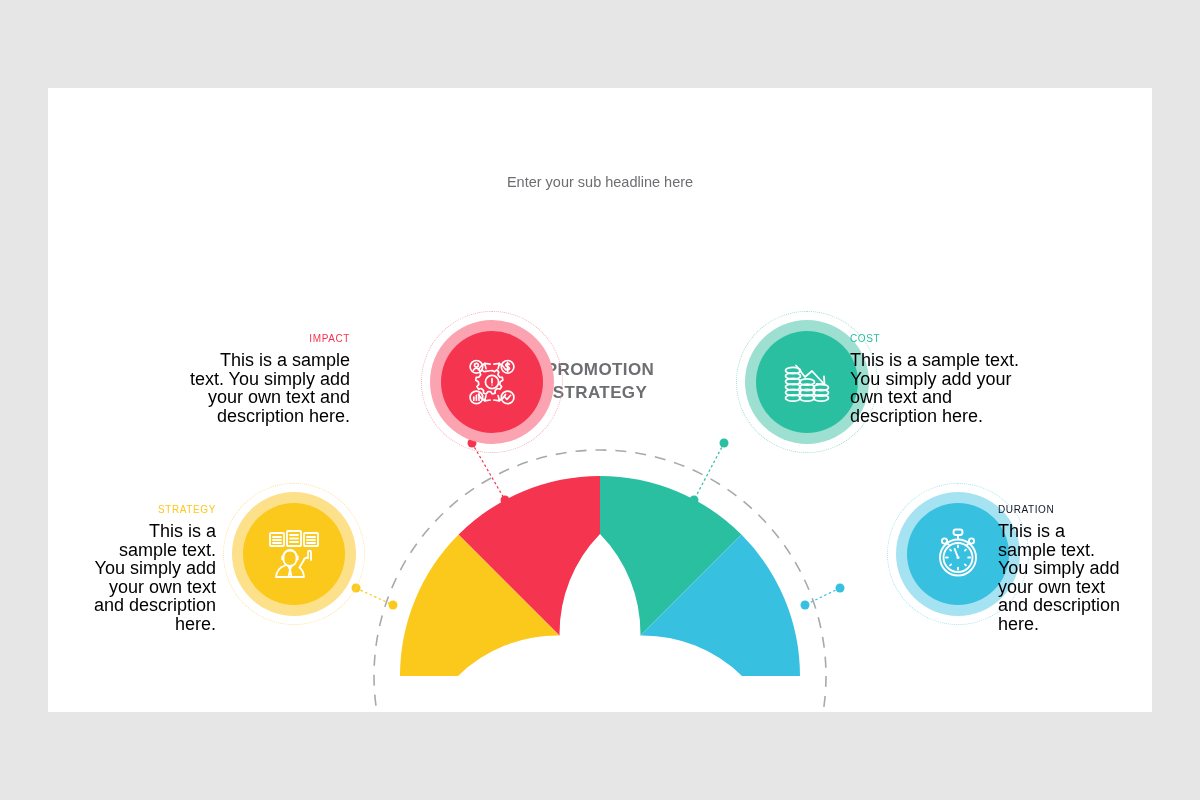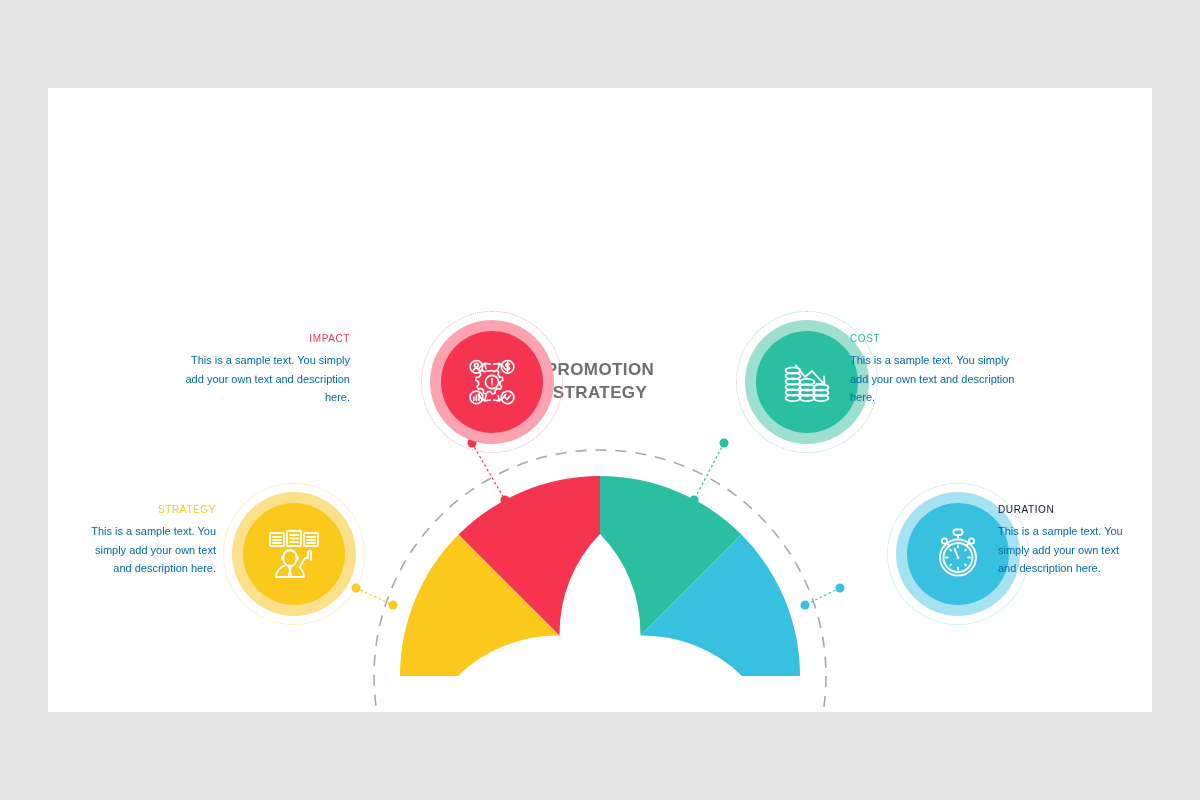--- a/index.html
+++ b/index.html
@@ -123,35 +123,36 @@
 
   
   .tb { position: absolute; }
   .tb .head {
     font-size: 10px;
     font-weight: normal;
     letter-spacing: 0.6px;
     margin-bottom: 7px;
   }
   .tb .body {
-    font-size: 11px;
-    color: #0369a1;
+    font-size: 18px;
+    color: #000000;
     line-height: 18.5px;
   }
 
   #txt-impact   { left: 134px; top: 245px; width: 168px; text-align: right; }
   #txt-cost     { left: 802px; top: 245px; width: 178px; text-align: left; }
   #txt-purpose  { left: 40px;  top: 416px; width: 128px; text-align: right; }
   #txt-duration { left: 950px; top: 416px; width: 130px; text-align: left; }
 </style>
 </head>
 <body>
 
 <div id="slide">
 
+  <div class="subtitle">Enter your sub headline here</div>
 
   <svg id="connectors" viewBox="0 0 1104 624">
 
     <line x1="424" y1="355" x2="457" y2="412" stroke="#f5344f" stroke-width="1.2" stroke-dasharray="2.5,2.5"></line>
     <circle cx="424" cy="355" r="4.5" fill="#f5344f"></circle>
     <circle cx="457" cy="412" r="4.5" fill="#f5344f"></circle>
 
     <line x1="676" y1="355" x2="646" y2="412" stroke="#2bbfa1" stroke-width="1.2" stroke-dasharray="2.5,2.5"></line>
     <circle cx="676" cy="355" r="4.5" fill="#2bbfa1"></circle>
     <circle cx="646" cy="412" r="4.5" fill="#2bbfa1"></circle>

